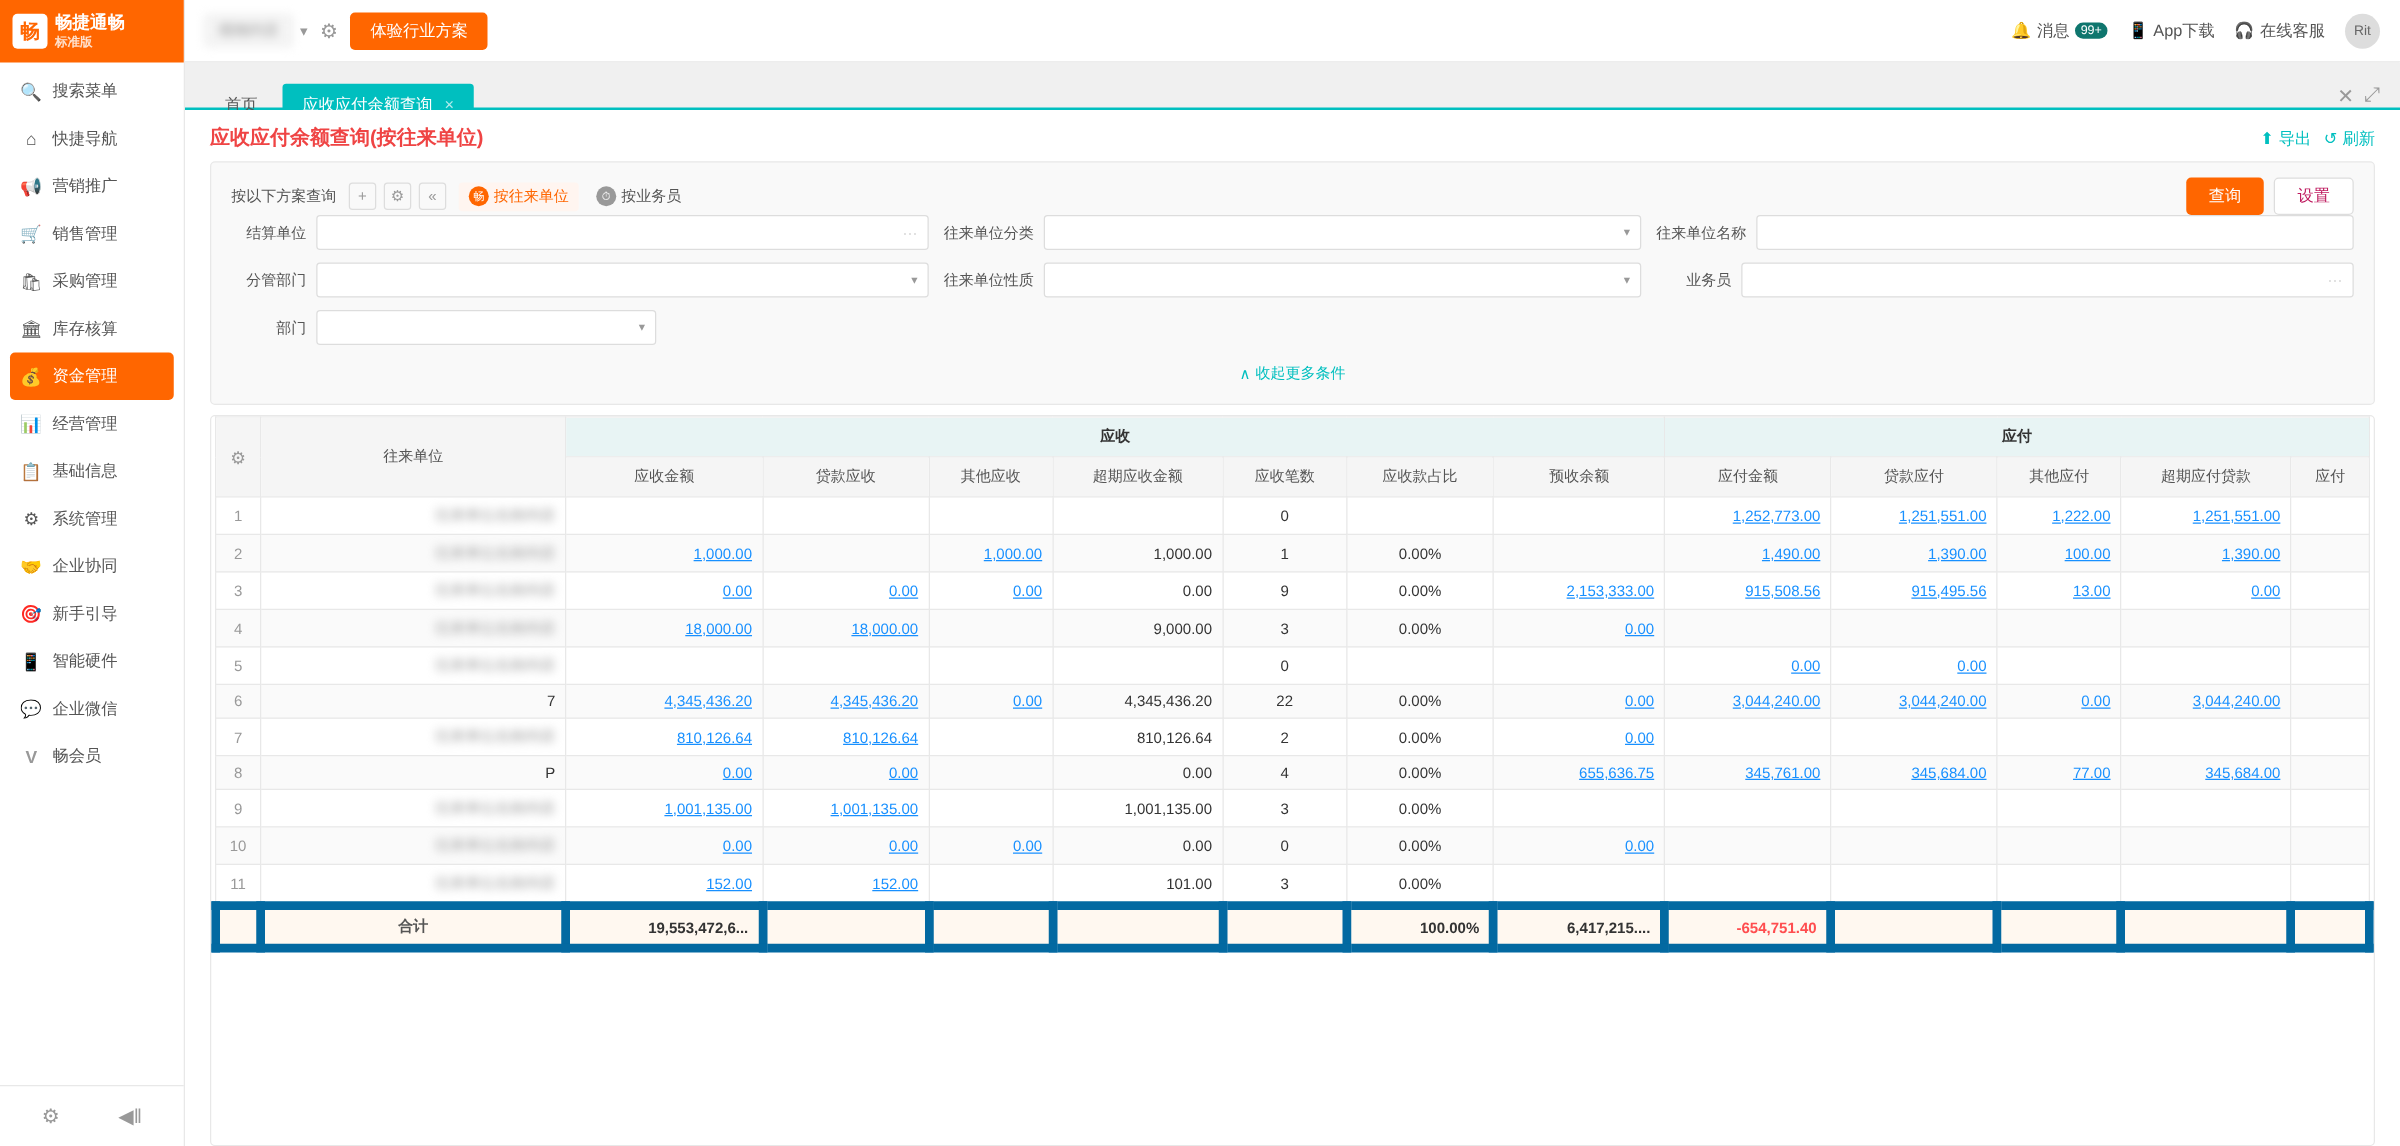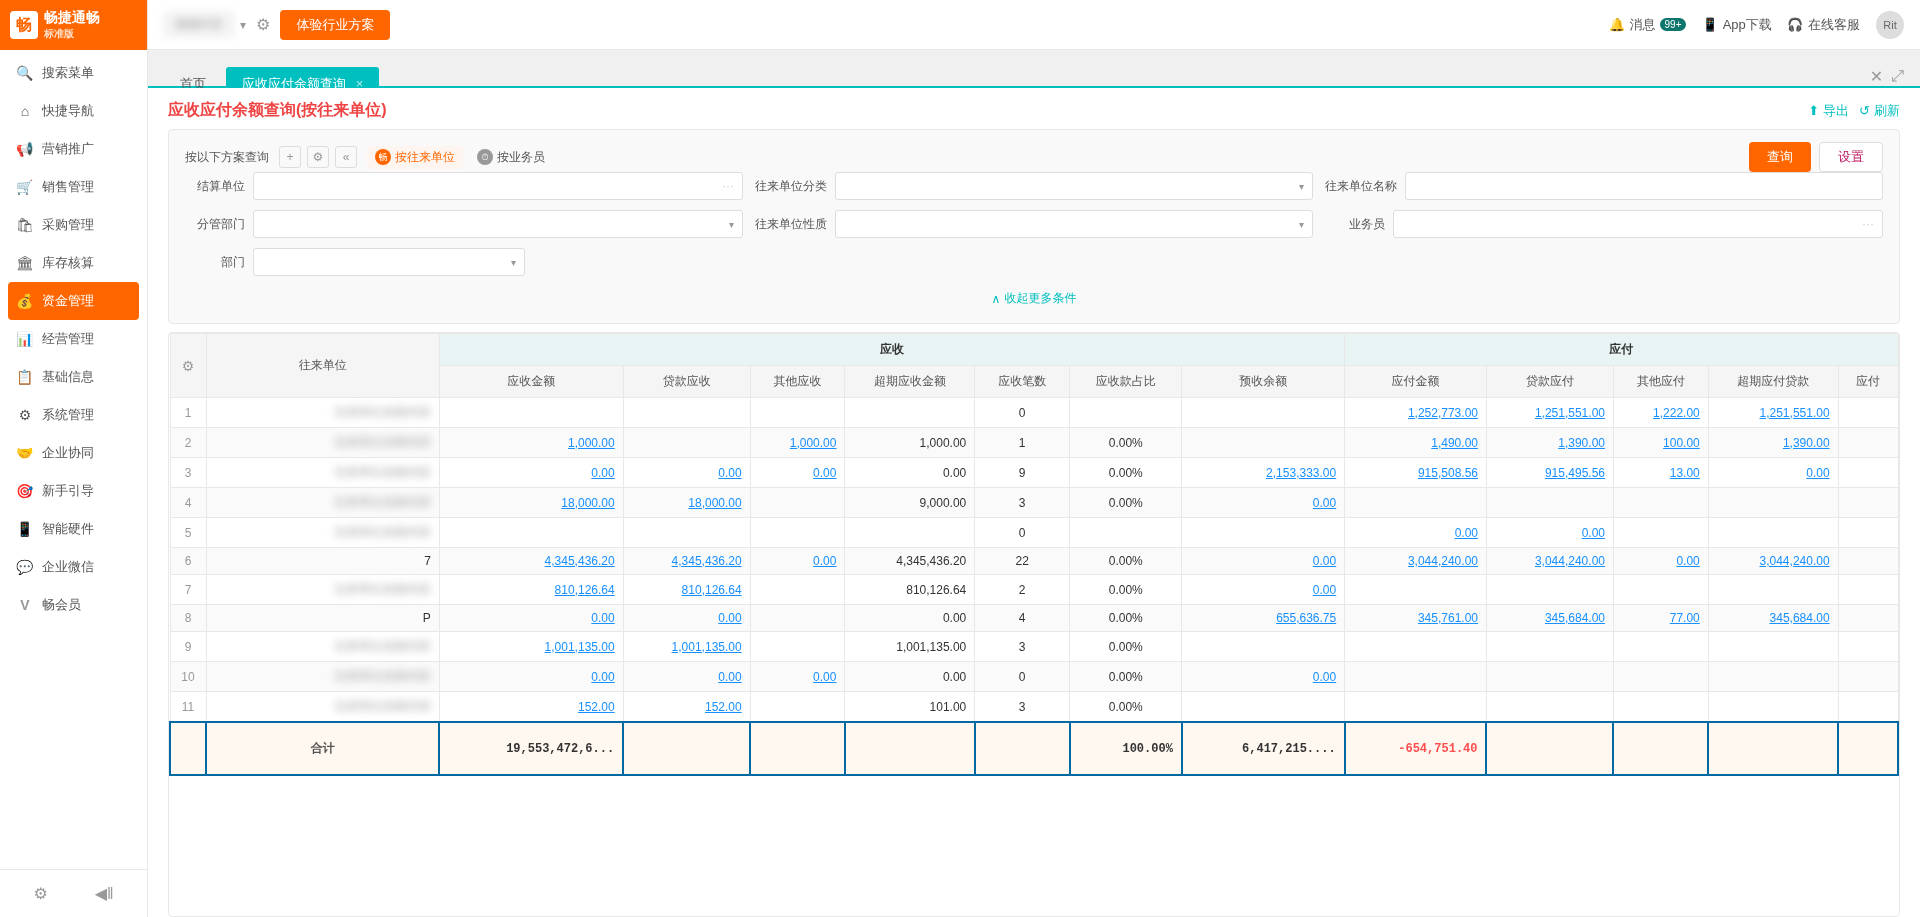--- a/index.html
+++ b/index.html
@@ -146,21 +146,21 @@
       white-space: nowrap;
     }
     tbody td.center { text-align: center; }
     tbody td.link { color: #1890ff; text-decoration: underline; cursor: pointer; }
     tbody tr:nth-child(even) { background: #fafafa; }
     .row-num { text-align: center; color: #999; }
 
     
     .table-footer td {
       background: #fff8f0; font-weight: bold; border-top: 2px solid #e8e8e8;
-      padding: 17px 8px; border: 2px solid #0369a1; font-family: Liberation Mono, monospace;
+      padding: 5px 8px; border: 7px solid #0369a1;
     }
     .table-footer td.label { text-align: center; color: #555; }
     .table-footer td.num { text-align: right; color: #333; }
     .table-footer td.num.negative { color: #ff4d4f; }
 
     
     .table-container::-webkit-scrollbar { width: 6px; height: 6px; }
     .table-container::-webkit-scrollbar-thumb { background: #ccc; border-radius: 3px; }
 
     .settings-icon { font-size: 14px; color: #999; cursor: pointer; }

